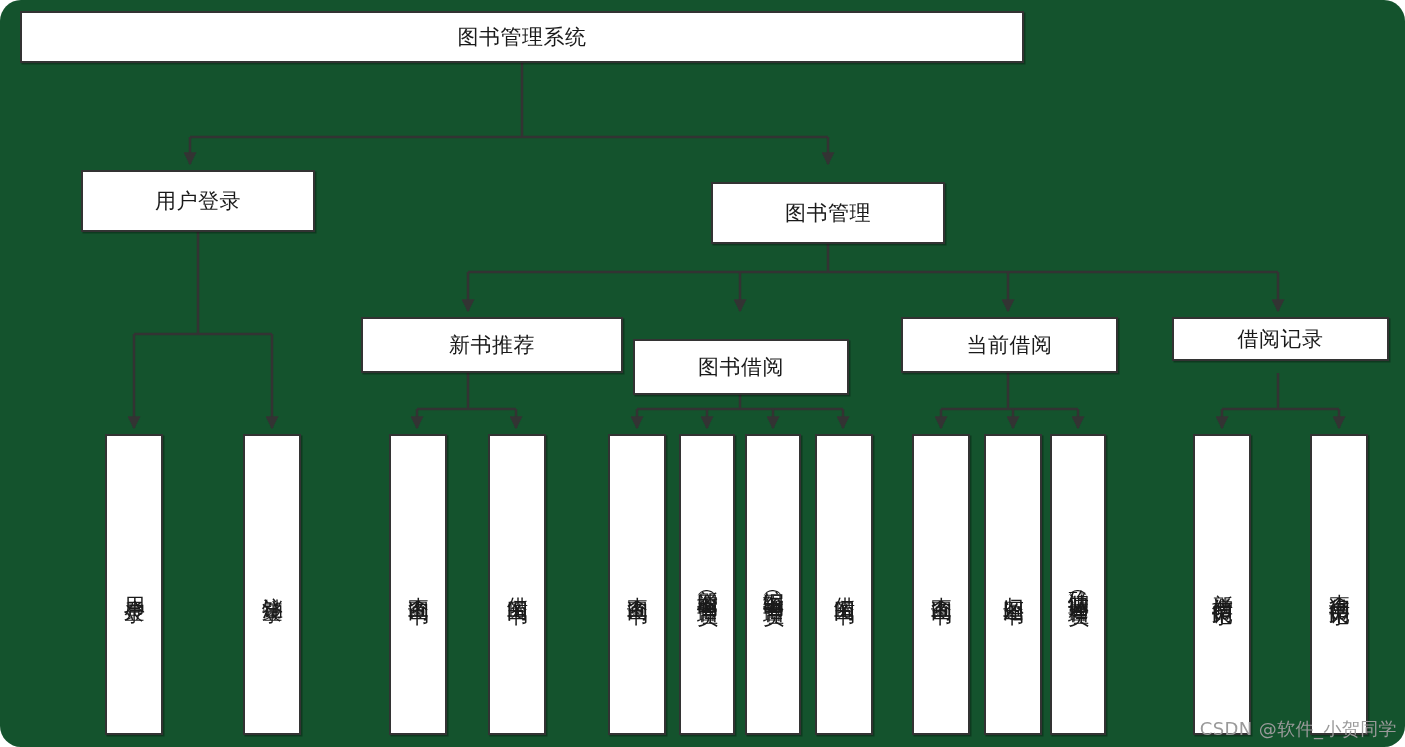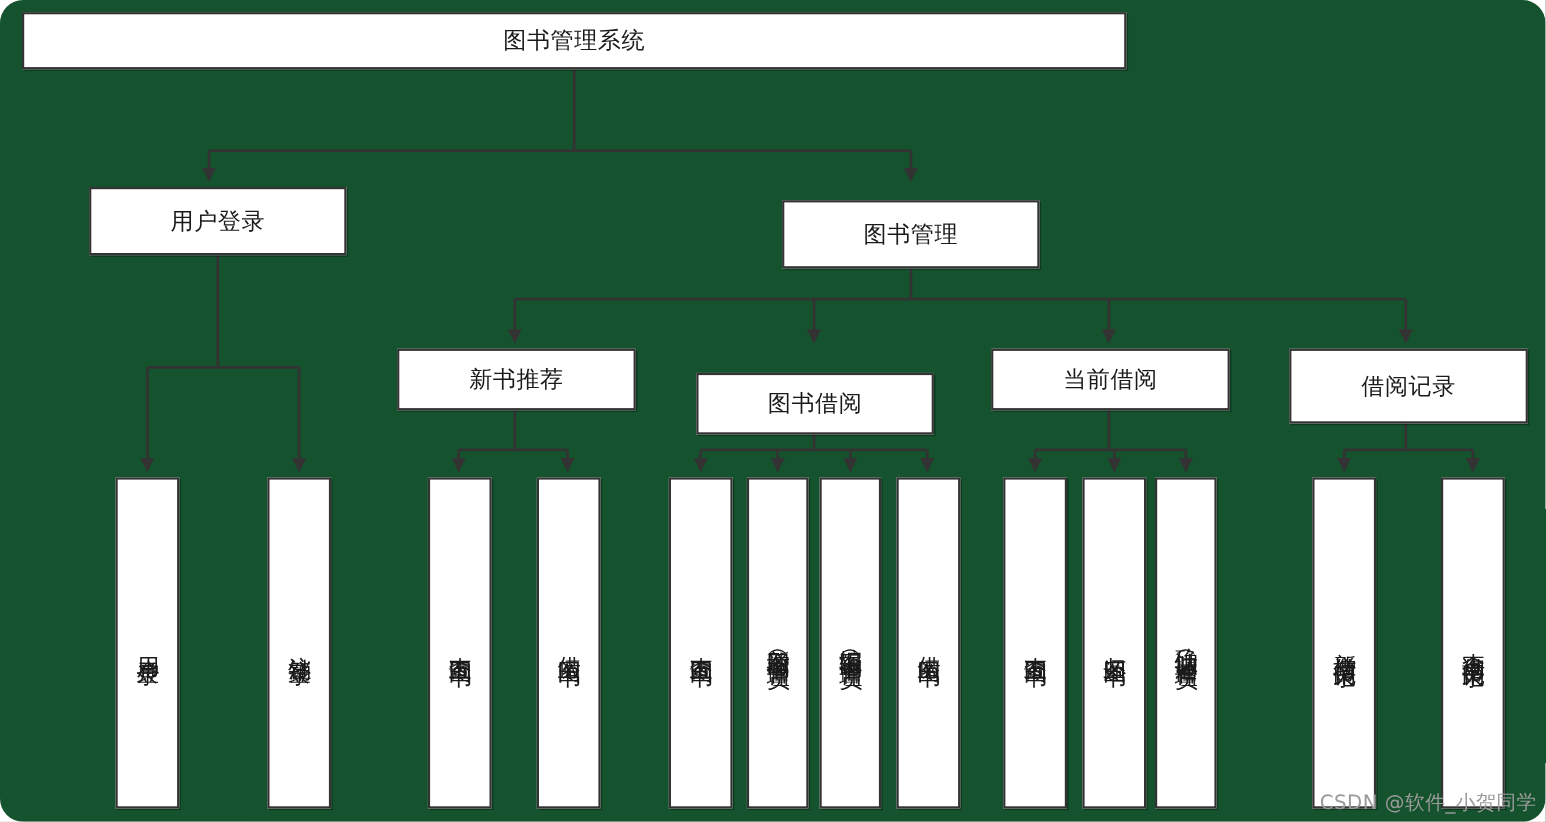--- a/index.html
+++ b/index.html
@@ -120,30 +120,30 @@
     <span class="node-label">图书管理系统</span>
   </div>
 
   <div class="node horizontal" style="left:81px; top:170px; width:234px; height:62px;">
     <span class="node-label">用户登录</span>
   </div>
   <div class="node horizontal" style="left:711px; top:182px; width:234px; height:62px;">
     <span class="node-label">图书管理</span>
   </div>
 
-  <div class="node horizontal" style="left:361px; top:317px; width:217px; height:56px;">
+  <div class="node horizontal" style="left:361px; top:317px; width:262px; height:56px;">
     <span class="node-label">新书推荐</span>
   </div>
   <div class="node horizontal" style="left:633px; top:317px; width:216px; height:56px;margin-top:22px;">
     <span class="node-label">图书借阅</span>
   </div>
   <div class="node horizontal" style="left:901px; top:317px; width:217px; height:56px;">
     <span class="node-label">当前借阅</span>
   </div>
-  <div class="node horizontal" style="left:1172px; top:317px; width:217px; height:68px;">
+  <div class="node horizontal" style="left:1172px; top:317px; width:217px; height:44px;">
     <span class="node-label">借阅记录</span>
   </div>
 
   <div class="node vertical" style="left:105px; top:434px; width:58px; height:301px;">
     <span class="node-label">用户登录</span>
   </div>
   <div class="node vertical" style="left:243px; top:434px; width:58px; height:301px;">
     <span class="node-label">注销登录</span>
   </div>
 

